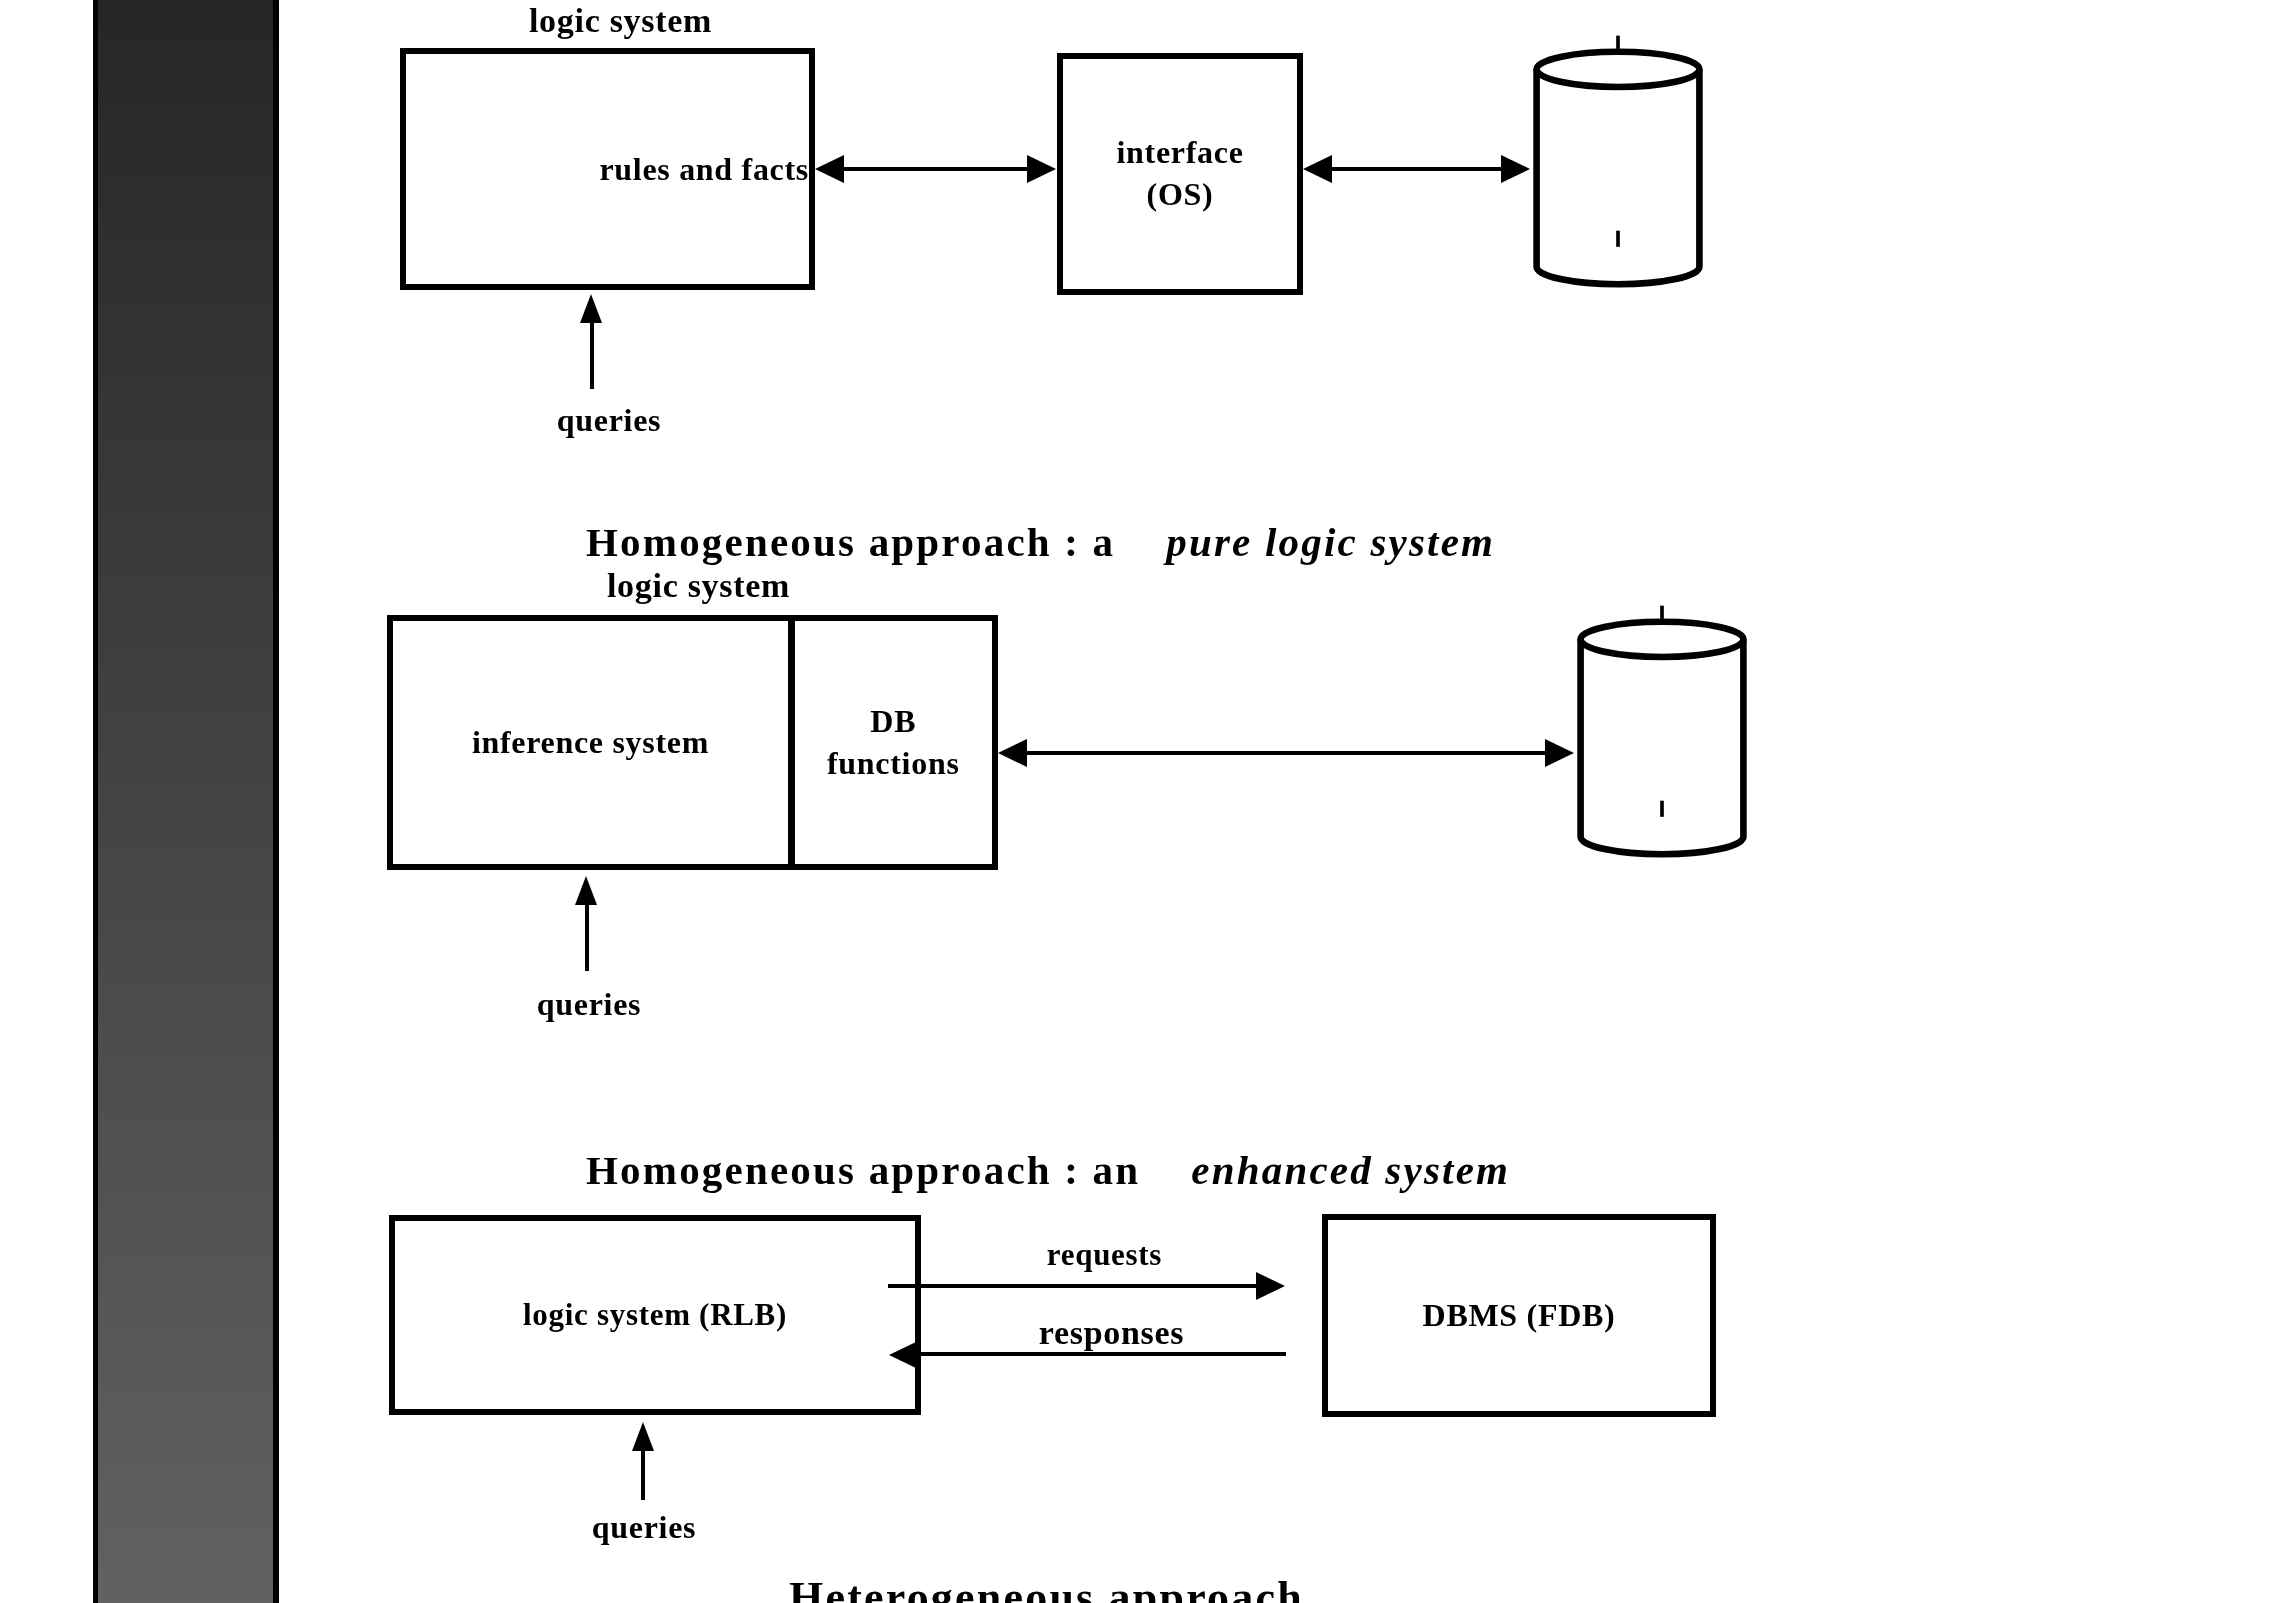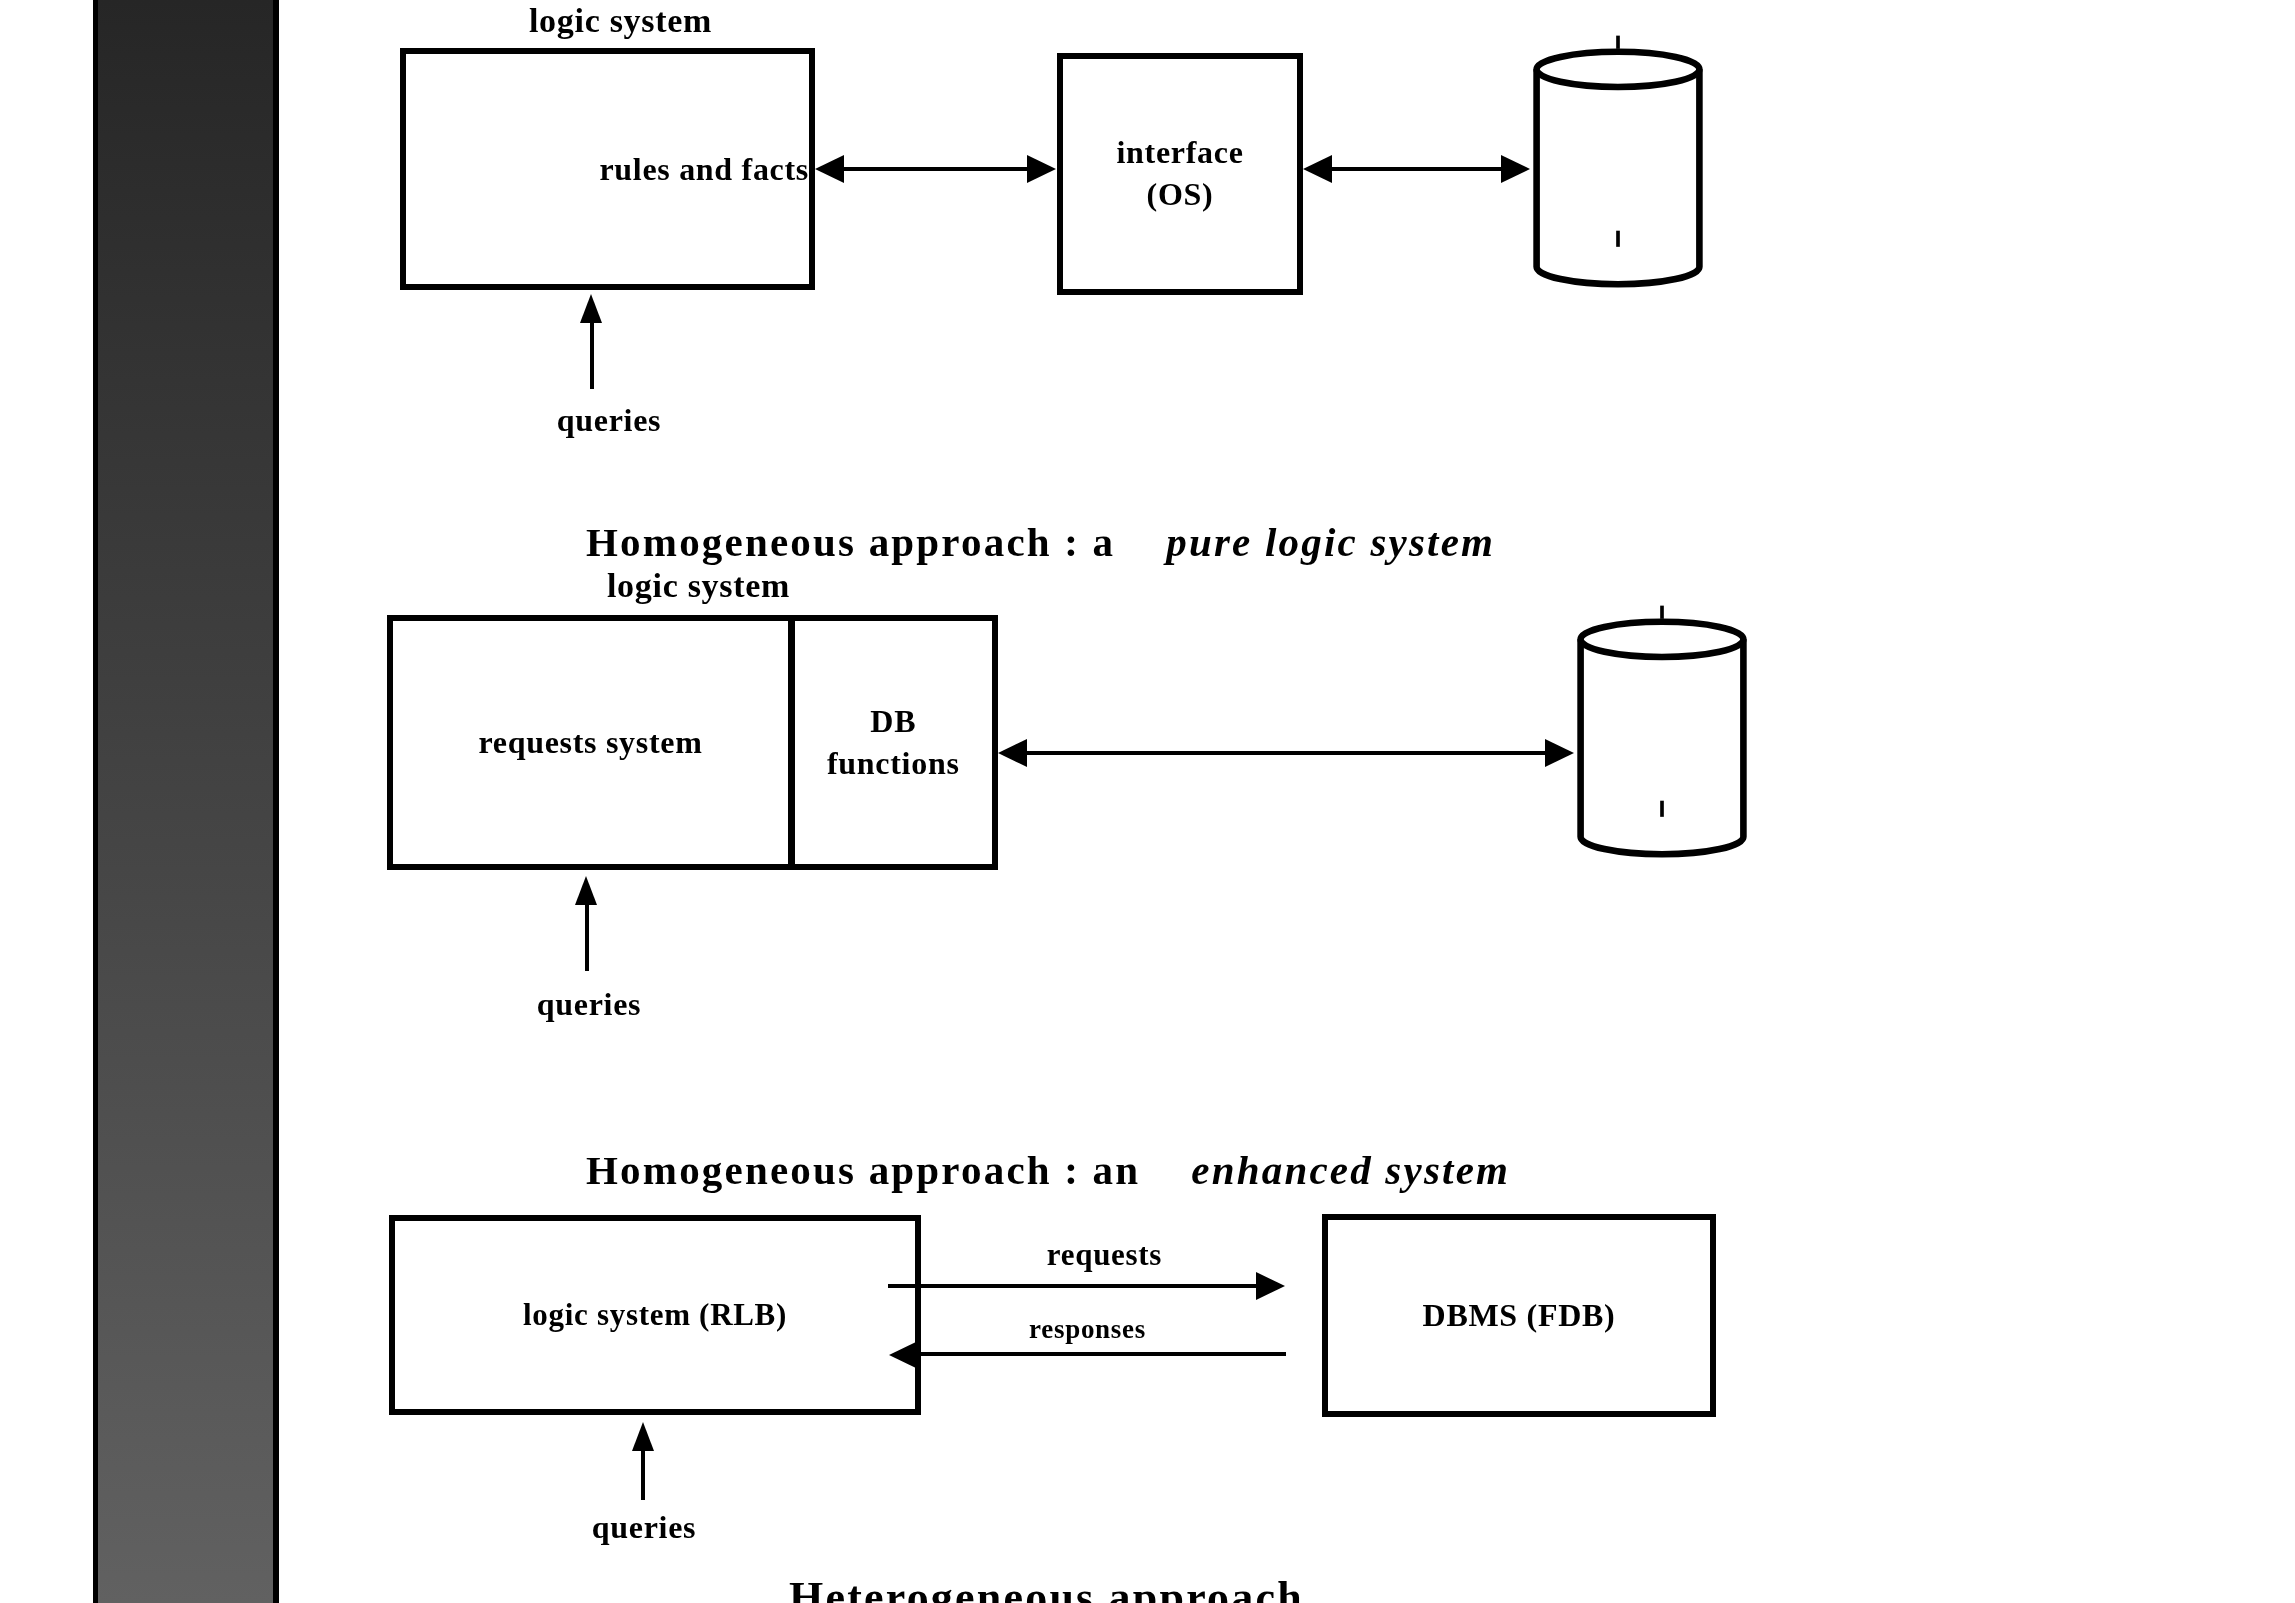--- a/index.html
+++ b/index.html
@@ -70,21 +70,21 @@
 
   <div class="caption" style="left:586px;top:512px;margin-top:6px;">
     <span>Homogeneous approach : a</span>
     <span class="cap-em">pure logic system</span>
   </div>
 
   <div class="lbl" style="left:515px;top:567px;width:367px;font-size:34px;">logic system</div>
 
   <div class="box split" style="left:387px;top:615px;width:611px;height:255px;font-size:32px;">
     <div class="cell" style="width:395px;">
-      <span>requests system</span>
+      <span>inference system</span>
     </div>
     <div class="divider"></div>
     <div class="cell" style="flex:1;line-height:1.3;">
       <span style="display:block">DB</span>
       <span style="display:block">functions</span>
     </div>
   </div>
 
   <div class="hline" style="left:1013px;top:751px;width:547px;height:4.4px;"></div>
   <div class="ah-l" style="left:998px;top:739px;"></div>
@@ -111,21 +111,21 @@
   </div>
 
   <div class="box" style="left:1286px;top:1214px;width:394px;height:203px;font-size:32px;margin-left:36px;">
     <span>DBMS (FDB)</span>
   </div>
 
   <div class="lbl" style="left:1020px;top:1237px;width:169px;font-size:31px;">requests</div>
   <div class="hline" style="left:888px;top:1284px;width:373px;height:4.4px;"></div>
   <div class="ah-r" style="left:1256px;top:1272px;"></div>
 
-  <div class="lbl" style="left:992px;top:1314px;width:191px;font-size:27px;">responses</div>
+  <div class="lbl" style="left:1016px;top:1314px;width:191px;font-size:34px;">responses</div>
   <div class="hline" style="left:916px;top:1352px;width:370px;height:4.4px;"></div>
   <div class="ah-l" style="left:889px;top:1341px;"></div>
 
   <div class="ah-u" style="left:632px;top:1422px;"></div>
   <div class="vline" style="left:641px;top:1449px;width:3.7px;height:51px;"></div>
   <div class="lbl" style="left:569px;top:1509px;width:150px;font-size:32px;">queries</div>
 
   <div class="caption" style="left:789px;top:1572px;font-size:44px;">
     <span>Heterogeneous approach</span>
   </div>

